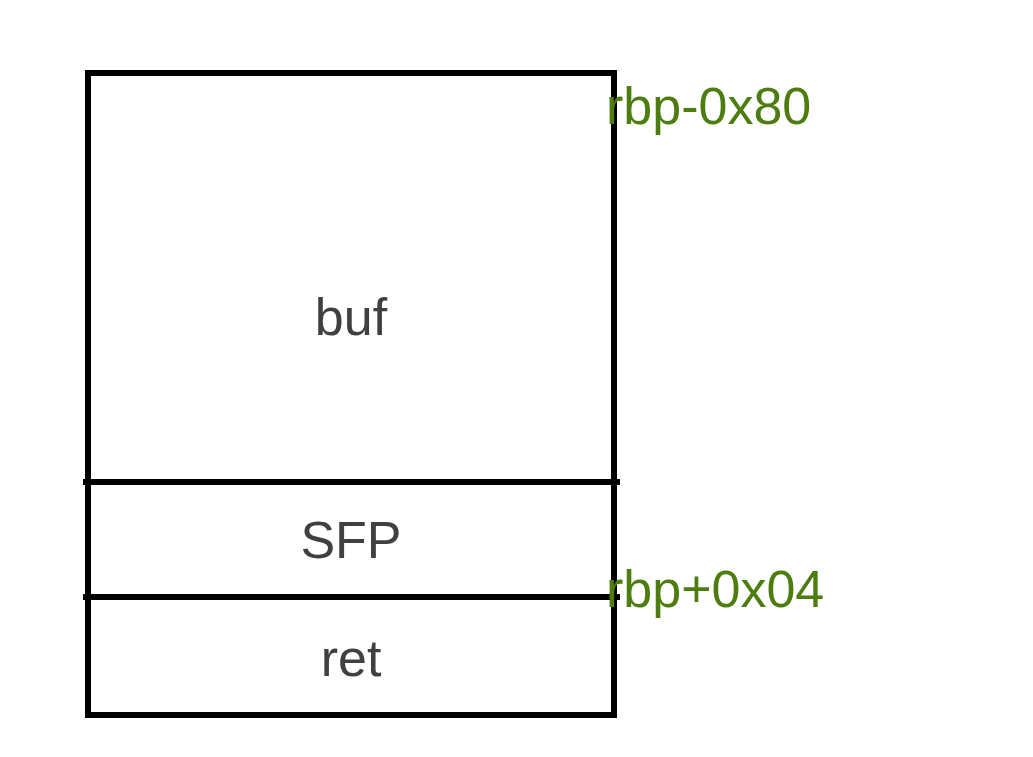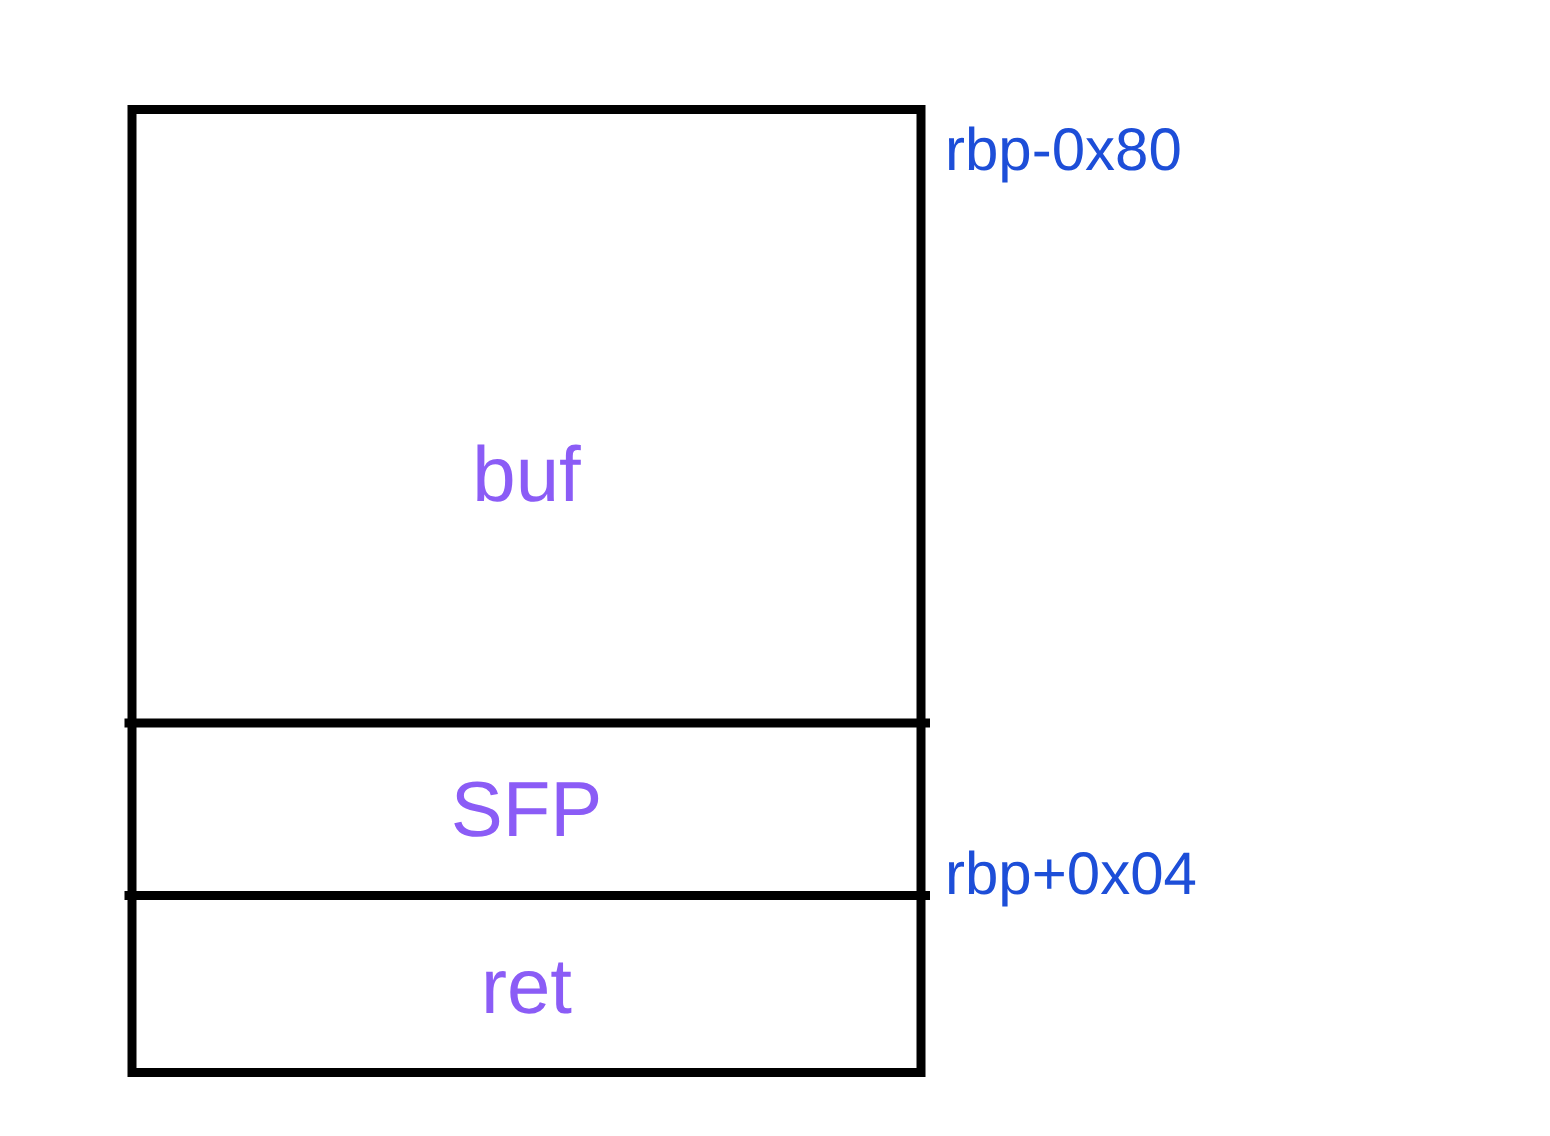--- a/index.html
+++ b/index.html
@@ -43,35 +43,35 @@
   }
   .divider.d1 { top: 479px; }
   .divider.d2 { top: 594px; }
 
   
   .cell-label {
     position: absolute;
     left: 85px;
     width: 532px;
     text-align: center;
-    color: #8b5cf6;
+    color: #404040;
     font-size: 52px;
     line-height: 1;
     white-space: nowrap;
   }
   .cell-label.buf { top: 291px; }
   .cell-label.sfp { top: 514px; }
   .cell-label.ret { top: 632px; }
 
   
   .addr-label {
     position: absolute;
-    left: 630px;
-    color: #1d4ed8;
-    font-size: 40px;
+    left: 606px;
+    color: #4d7c0f;
+    font-size: 52px;
     line-height: 1;
     white-space: nowrap;
   }
   .addr-label.top    { top: 80px;  }
   .addr-label.mid    { top: 453px; }
   .addr-label.bottom { top: 563px; }
 </style>
 </head>
 <body>
 

